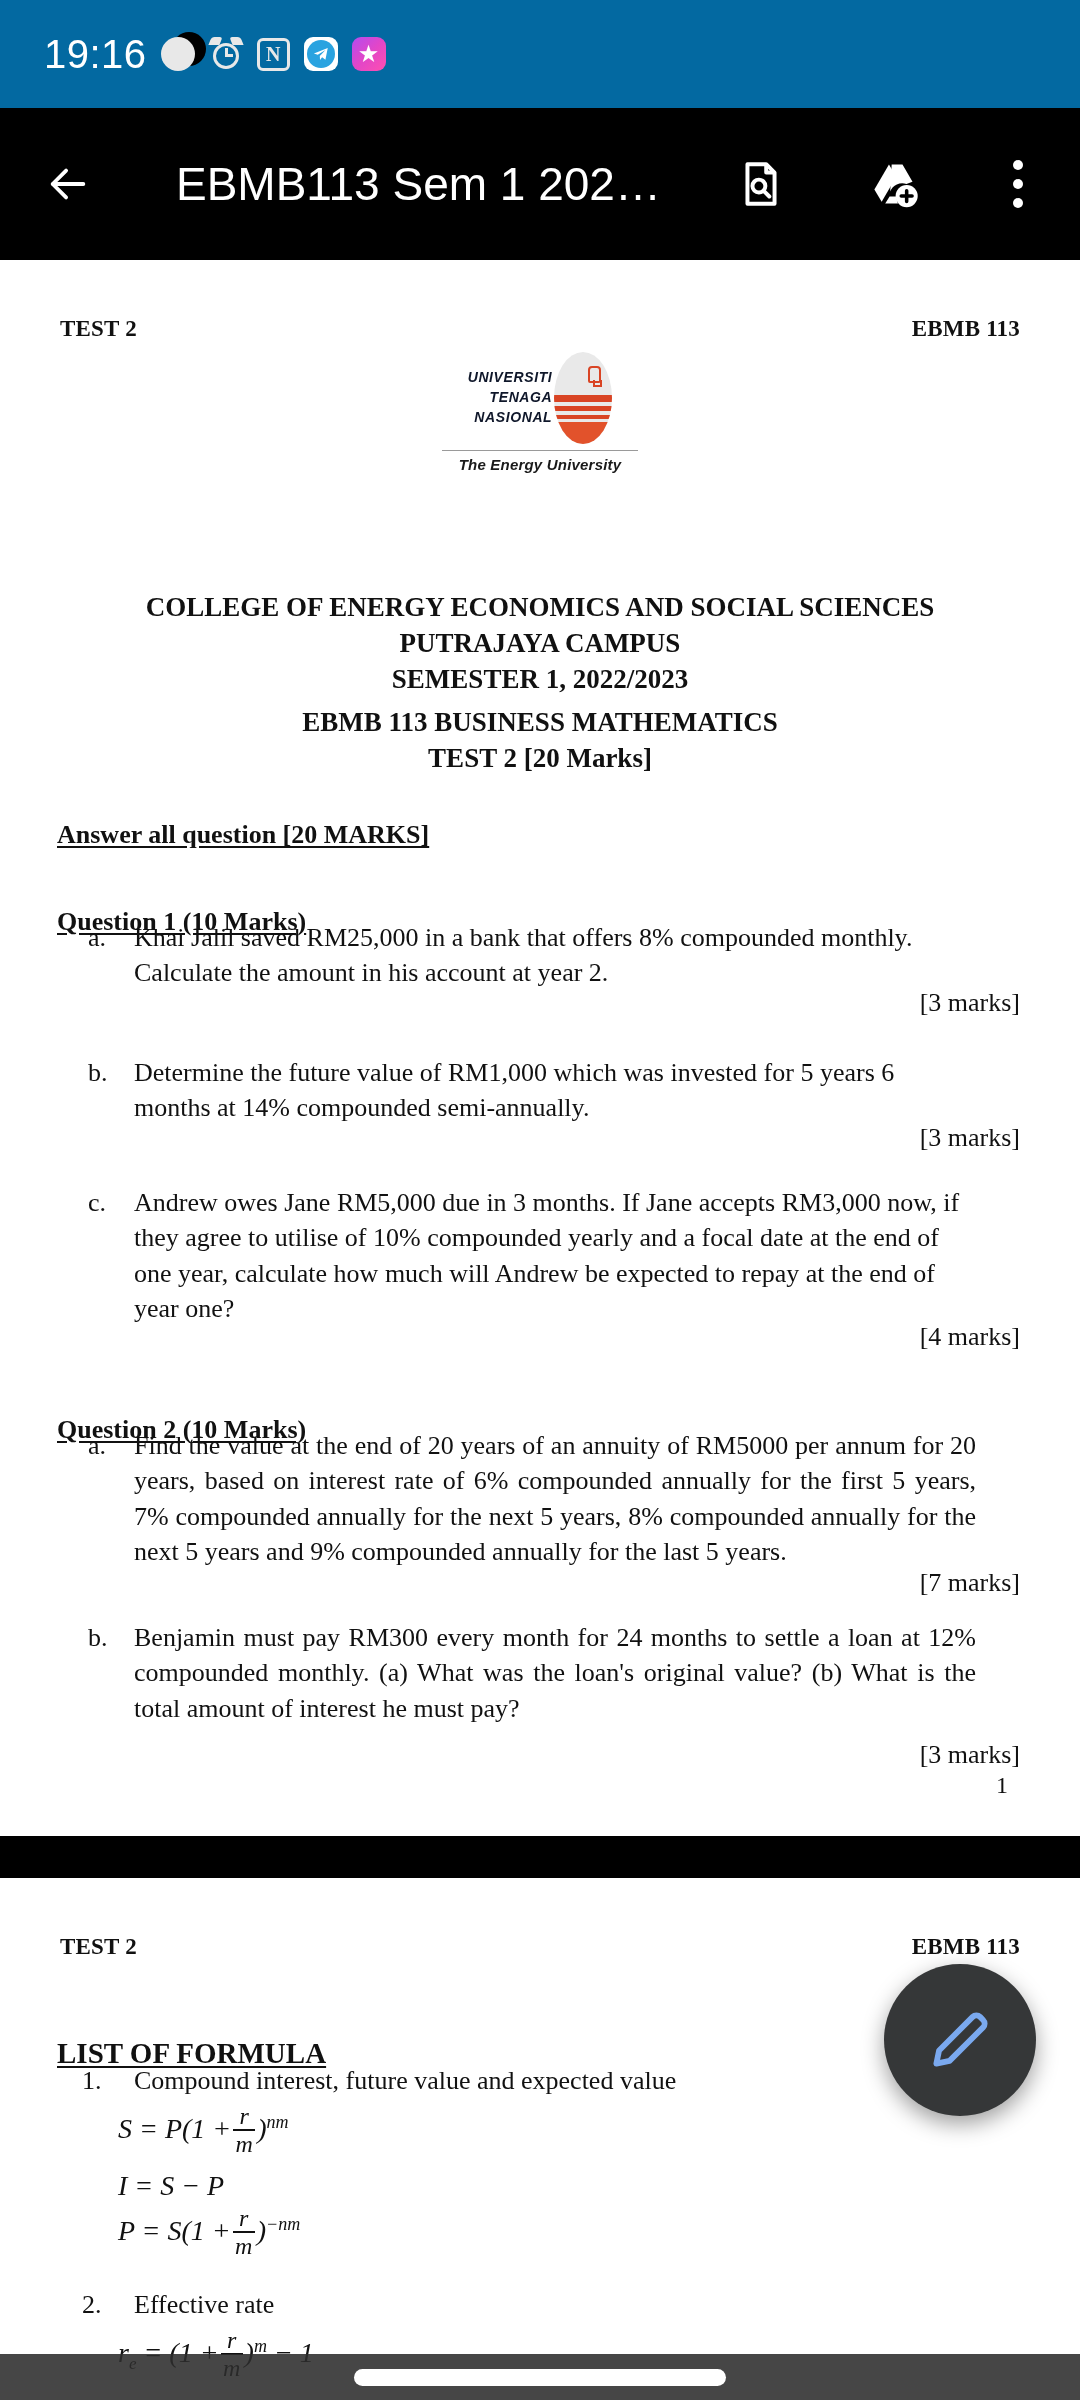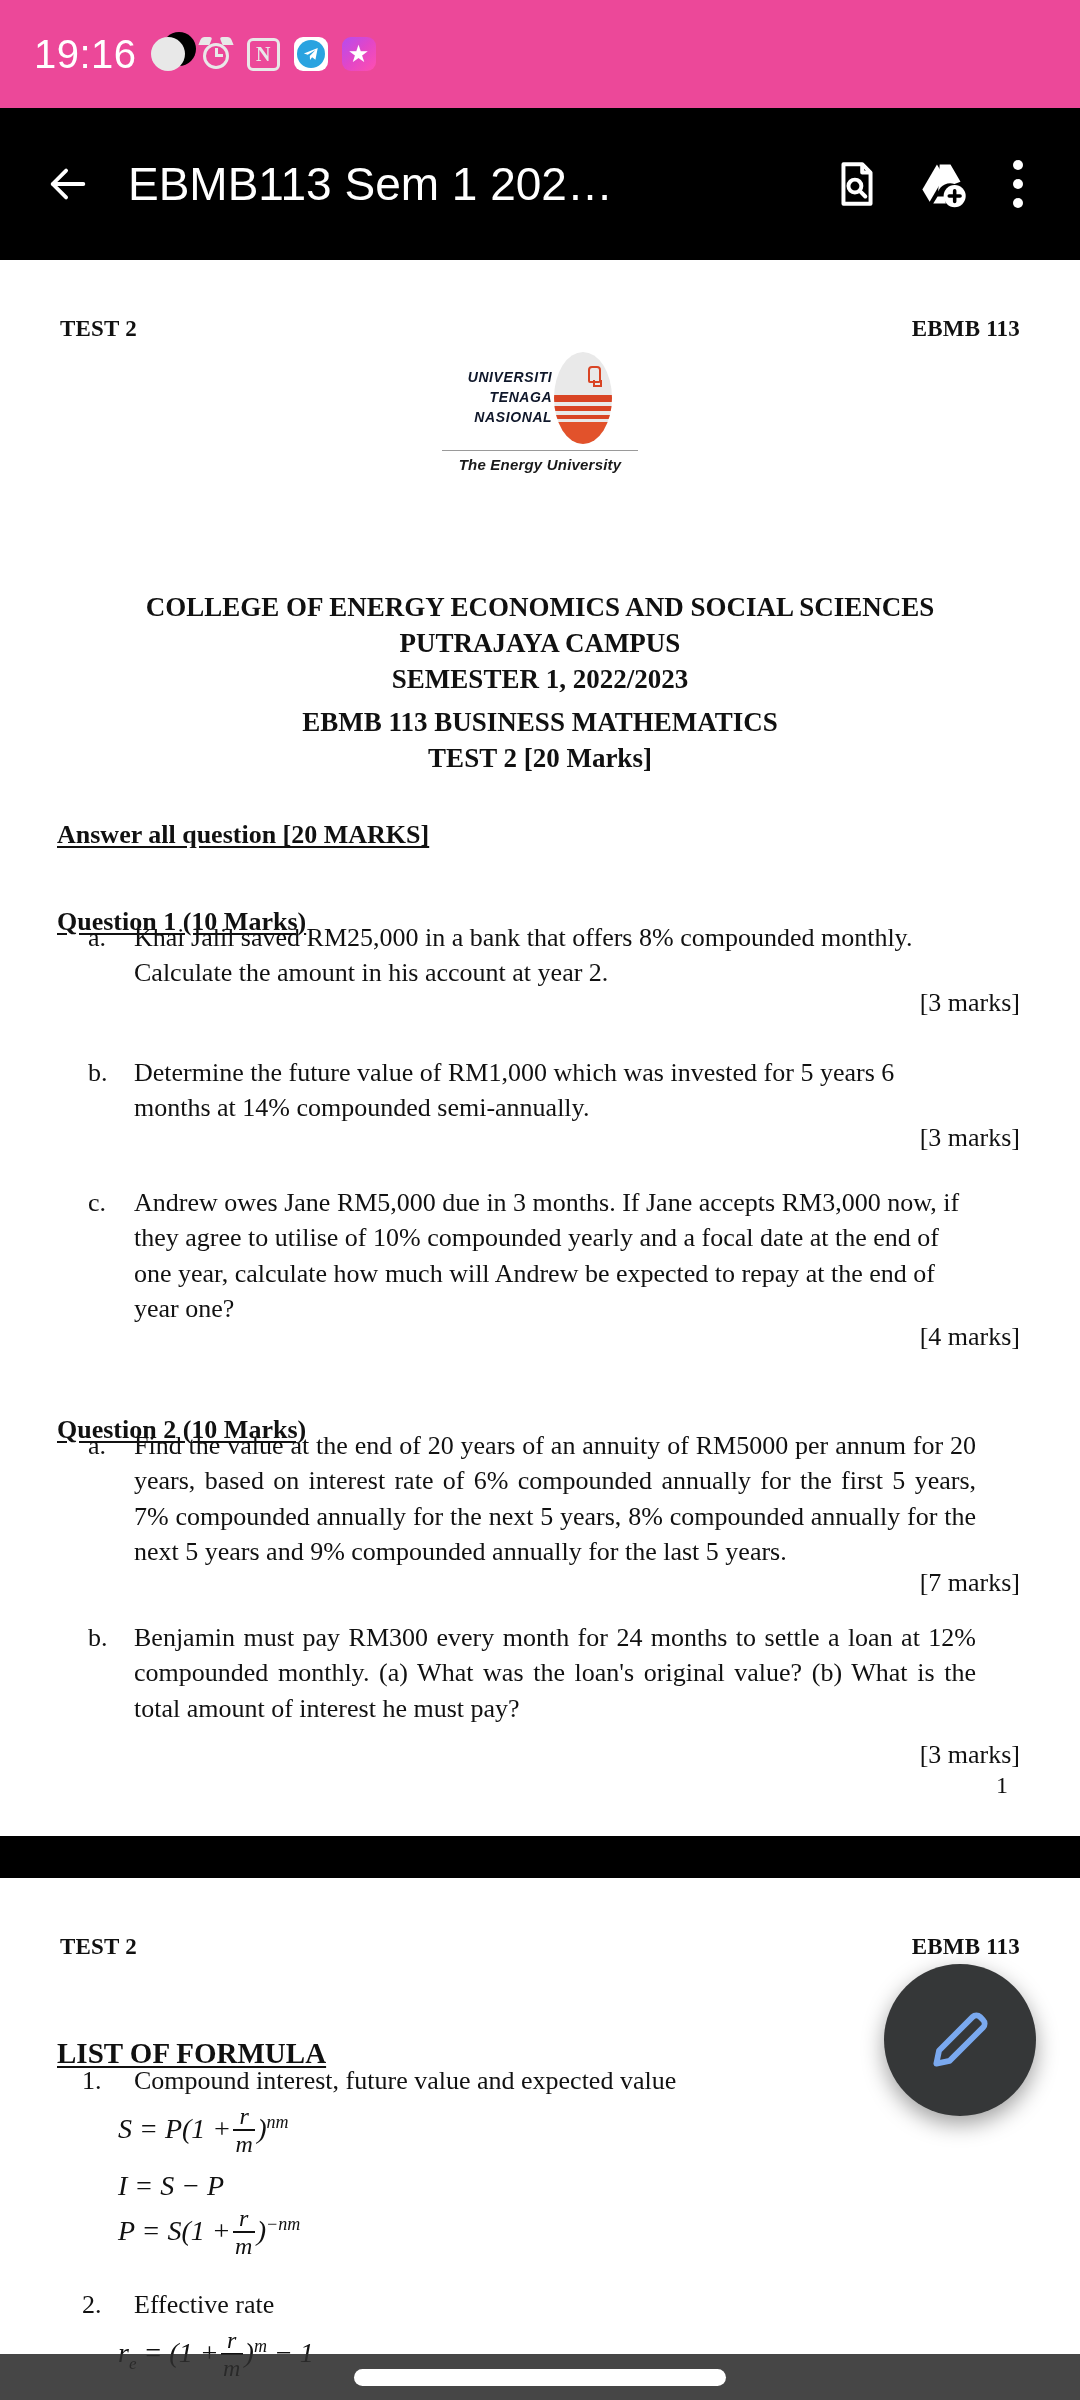--- a/index.html
+++ b/index.html
@@ -7,23 +7,23 @@
     width:1080px; height:2400px;
     background:#000;
     font-family:"Liberation Sans", sans-serif;
     overflow:hidden;
   }
   #root { position:relative; width:1080px; height:2400px; background:#000; }
 
   
   .statusbar{
     position:absolute; top:0; left:0; width:1080px; height:108px;
-    background:#ec4899; color:#fff;
+    background:#0369a1; color:#fff;
     display:flex; align-items:center; justify-content:space-between;
-    padding:0 34px;
+    padding:0 44px;
   }
   .sb-left{ display:flex; align-items:center; gap:14px; }
   .sb-time{ font-size:40px; letter-spacing:.5px; font-weight:400; line-height:1; }
   .sb-right{ display:flex; align-items:center; gap:16px; }
 
   .icon-moon{ width:34px; height:34px; position:relative; }
   .icon-moon:after{
     content:""; position:absolute; inset:0;
     border-radius:50%; background:#e8e8e8;
     box-shadow:11px -5px 0 0 #000;
@@ -89,21 +89,21 @@
   }
   .batt .fill{ width:13px; height:26px; background:#f0412f; border-radius:3px; }
   .batt .num{
     position:absolute; left:0; right:0; text-align:center; padding-left:12px;
     font-size:27px; color:#fff; line-height:1;
   }
 
   
   .toolbar{
     position:absolute; top:108px; left:0; width:1080px; height:152px;
-    background:#000; display:flex; align-items:center; padding:0 30px;
+    background:#000; display:flex; align-items:center; padding:0 30px;gap:48px;
   }
   .tb-back{ width:76px; height:76px; display:flex; align-items:center; justify-content:center; }
   .tb-back svg{ width:46px; height:46px; }
   .tb-title{
     color:#fff; font-size:46px; margin-left:22px; flex:1;
     white-space:nowrap; overflow:hidden;
   }
   .tb-btn{ width:86px; height:86px; display:flex; align-items:center; justify-content:center; }
   .tb-btn svg{ width:50px; height:50px; }
   .tb-dots{ width:64px; height:86px; display:flex; flex-direction:column;

